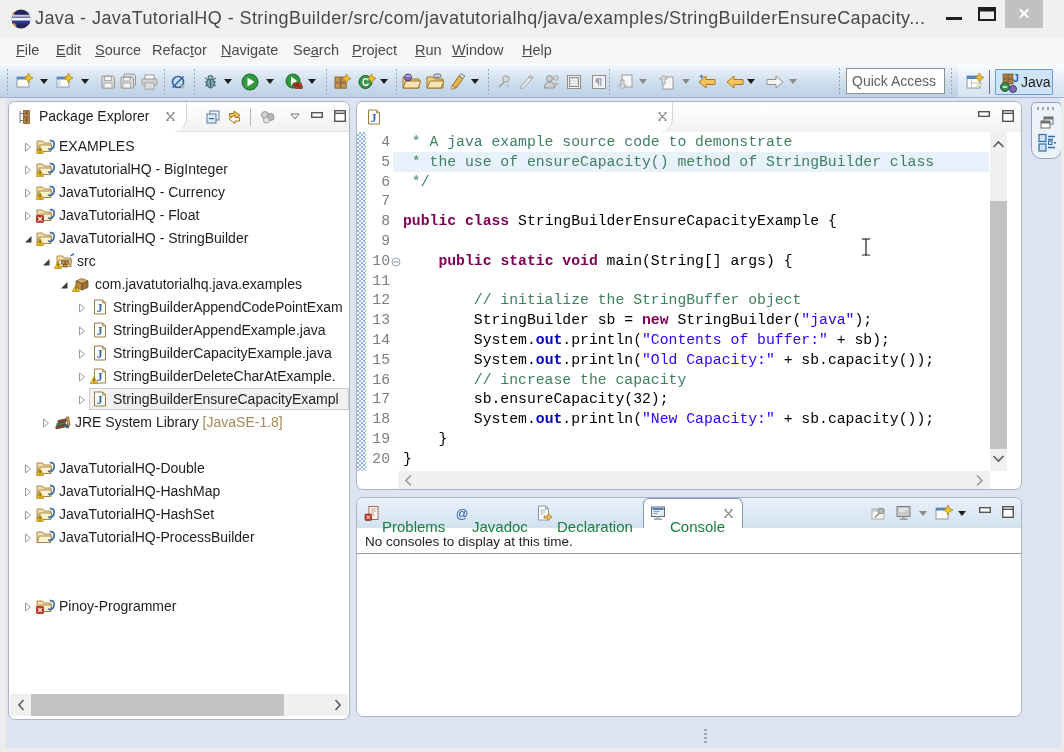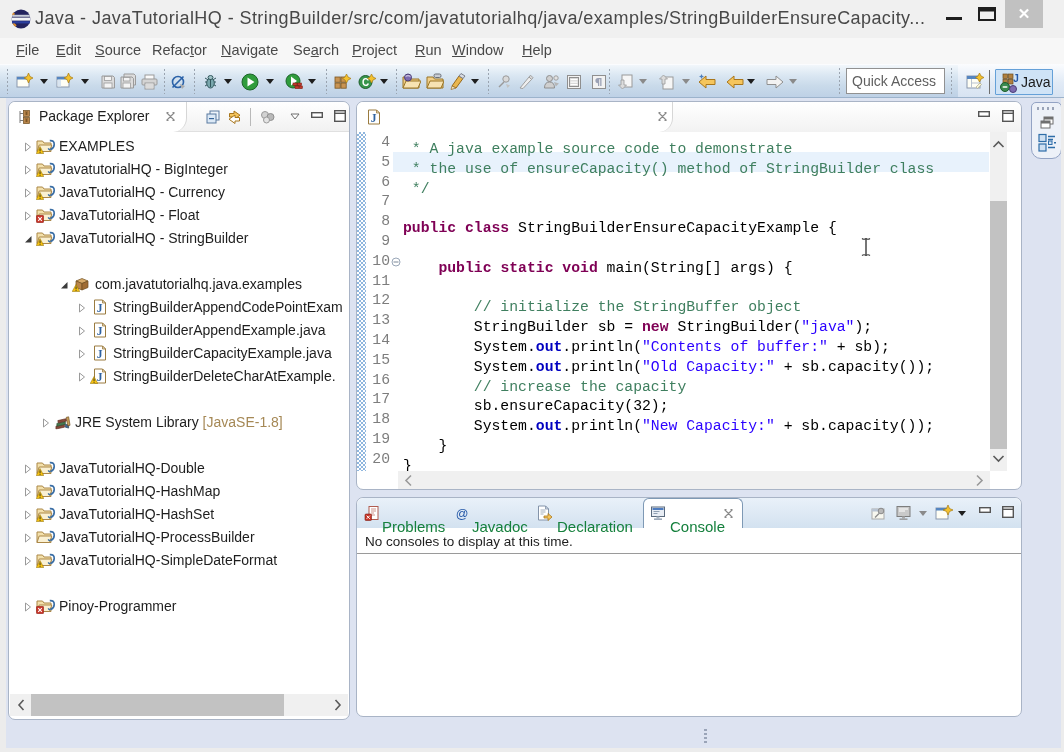--- a/index.html
+++ b/index.html
@@ -37,21 +37,21 @@
 
 #ed { left:356px; top:101px; width:666px; height:389px; }
 #ed-header { position:absolute; left:0; top:0; width:664px; height:30px; background:linear-gradient(#ffffff,#f2f2f2); border-radius:7px 7px 0 0; }
 #ed-tab { position:absolute; left:0; top:0; width:316px; height:30px; background:#fff; border-right:1px solid #d6d6d6; border-radius:7px 0 14px 0; }
 #ed-tab .t { position:absolute; left:26px; top:4px; font-size:14.5px; color:#1e1e1e; white-space:nowrap; }
 #hatch { position:absolute; left:0; top:30px; width:9px; height:339px;
   background-image:linear-gradient(45deg,#8fb6de 25%,transparent 25%,transparent 75%,#8fb6de 75%),linear-gradient(45deg,#8fb6de 25%,transparent 25%,transparent 75%,#8fb6de 75%);
   background-size:4px 4px; background-position:0 0,2px 2px; }
 .cl { position:absolute; left:0; width:630px; height:20px; font-family:"Liberation Mono", monospace; font-size:14.75px; line-height:20px; white-space:pre; }
 .ln { position:absolute; width:33px; text-align:right; font-family:"Liberation Mono", monospace; font-size:14.75px; line-height:20px; color:#7d7d7d; }
-.code { position:absolute; left:46px;margin-top:7px; }
+.code { position:absolute; left:46px; }
 .k { color:#7f0055; font-weight:bold; }
 .c { color:#3f7f5f; }
 .s { color:#2a00ff; }
 .f { color:#0000c0; font-weight:bold; }
 #hl5 { position:absolute; left:36px; top:49.8px; width:596px; height:20px; background:#e8f2fc; }
 
 .sbv { position:absolute; background:#f0f0f0; }
 .sbthumb { position:absolute; background:#c2c2c2; }
 
 #cons { left:356px; top:497px; width:666px; height:220px; }
@@ -449,20 +449,32 @@
         <use href="#tw-e"></use>
       </svg>
       <svg class="ticon" style="left:27px;width:21px" viewBox="0 0 21 16">
         <use href="#ic-proj"></use>
       </svg>
       <svg class="ticon" style="left:27px;top:11px;width:8px;height:8px" viewBox="0 0 8 8">
         <use href="#ov-warn"></use>
       </svg>
       <span class="lbl" style="left:50px">JavaTutorialHQ - StringBuilder</span>
     </div>
+ <div class="tree-row" style="top:148px">
+      <svg class="tw" style="left:32px">
+        <use href="#tw-e"></use>
+      </svg>
+      <svg class="ticon" style="left:47px;width:18px" viewBox="0 0 18 16">
+        <use href="#ic-src"></use>
+      </svg>
+      <svg class="ticon" style="left:45px;top:11px;width:8px;height:8px" viewBox="0 0 8 8">
+        <use href="#ov-warn"></use>
+      </svg>
+      <span class="lbl" style="left:68px">src</span>
+    </div>
  <div class="tree-row" style="top:171px">
       <svg class="tw" style="left:50px">
         <use href="#tw-e"></use>
       </svg>
       <svg class="ticon" style="left:65px" viewBox="0 0 16 16">
         <use href="#ic-pkg"></use>
       </svg>
       <svg class="ticon" style="left:63px;top:11px;width:8px;height:8px" viewBox="0 0 8 8">
         <use href="#ov-warn"></use>
       </svg>
@@ -500,20 +512,30 @@
         <use href="#tw-c"></use>
       </svg>
       <svg class="ticon" style="left:83px" viewBox="0 0 16 16">
         <use href="#ic-jfile"></use>
       </svg>
       <svg class="ticon" style="left:81px;top:11px;width:8px;height:8px" viewBox="0 0 8 8">
         <use href="#ov-warn"></use>
       </svg>
       <span class="lbl" style="left:104px">StringBuilderDeleteCharAtExample.</span>
     </div>
+ <div class="tree-row" style="top:286px">
+      <div style="position:absolute;left:80px;top:0;width:260px;height:22px;background:#f1f1f1;border:1px solid #cdcdcd"></div>
+      <svg class="tw" style="left:68px">
+        <use href="#tw-c"></use>
+      </svg>
+      <svg class="ticon" style="left:83px" viewBox="0 0 16 16">
+        <use href="#ic-jfile"></use>
+      </svg>
+      <span class="lbl" style="left:104px">StringBuilderEnsureCapacityExampl</span>
+    </div>
  <div class="tree-row" style="top:309px">
       <svg class="tw" style="left:32px">
         <use href="#tw-c"></use>
       </svg>
       <svg class="ticon" style="left:46px" viewBox="0 0 17 16">
         <use href="#ic-lib"></use>
       </svg>
       <span class="lbl" style="left:66px">JRE System Library <span style="color:#a58855">[JavaSE-1.8]</span></span>
     </div>
  <div class="tree-row" style="top:355px">
@@ -553,32 +575,20 @@
       <span class="lbl" style="left:50px">JavaTutorialHQ-HashSet</span>
     </div>
  <div class="tree-row" style="top:424px">
       <svg class="tw" style="left:14px">
         <use href="#tw-c"></use>
       </svg>
       <svg class="ticon" style="left:27px;width:21px" viewBox="0 0 21 16">
         <use href="#ic-proj"></use>
       </svg>
       <span class="lbl" style="left:50px">JavaTutorialHQ-ProcessBuilder</span>
-    </div>
- <div class="tree-row" style="top:447px">
-      <svg class="tw" style="left:14px">
-        <use href="#tw-c"></use>
-      </svg>
-      <svg class="ticon" style="left:27px;width:21px" viewBox="0 0 21 16">
-        <use href="#ic-proj"></use>
-      </svg>
-      <svg class="ticon" style="left:27px;top:11px;width:8px;height:8px" viewBox="0 0 8 8">
-        <use href="#ov-warn"></use>
-      </svg>
-      <span class="lbl" style="left:50px">JavaTutorialHQ-SimpleDateFormat</span>
     </div>
  <div class="tree-row" style="top:493px">
       <svg class="tw" style="left:14px">
         <use href="#tw-c"></use>
       </svg>
       <svg class="ticon" style="left:27px;width:21px" viewBox="0 0 21 16">
         <use href="#ic-proj"></use>
       </svg>
       <svg class="ticon" style="left:27px;top:11px;width:8px;height:8px" viewBox="0 0 8 8">
         <use href="#ov-err"></use>

